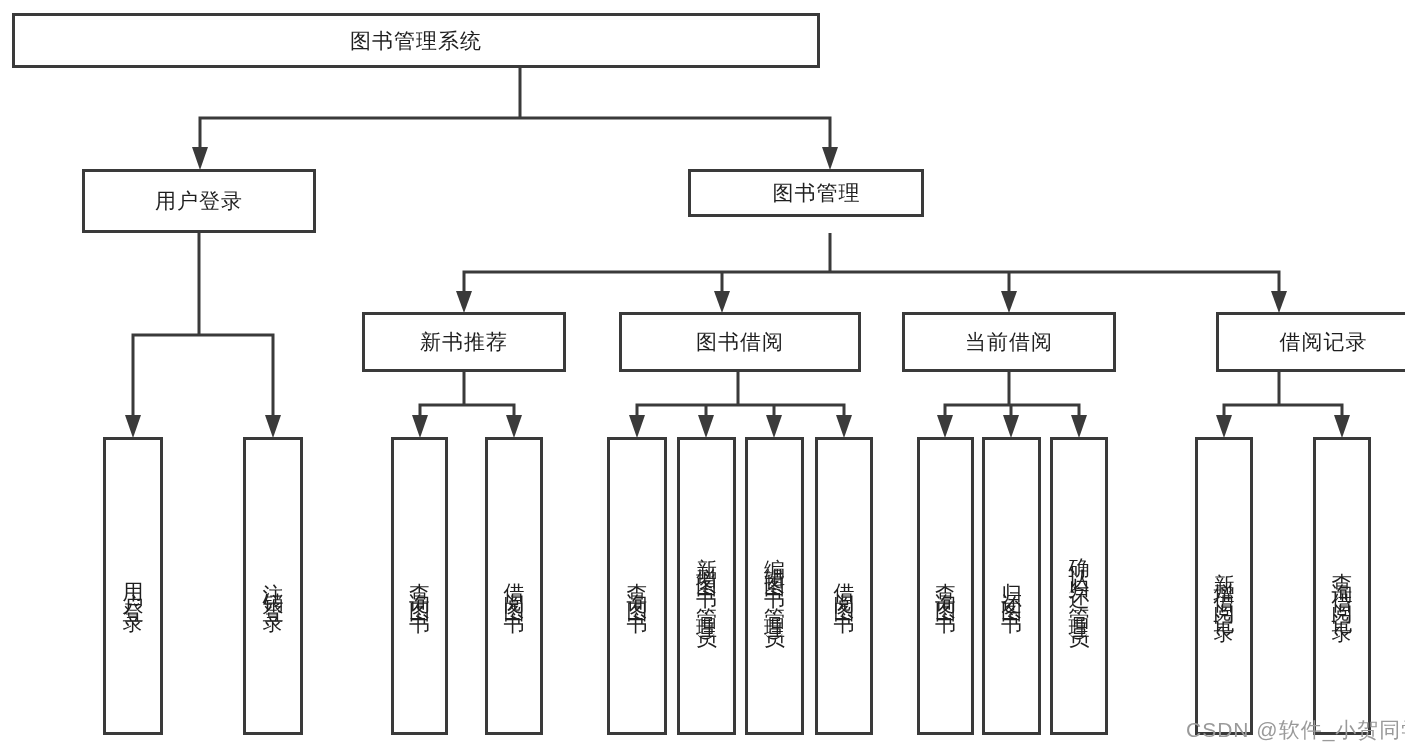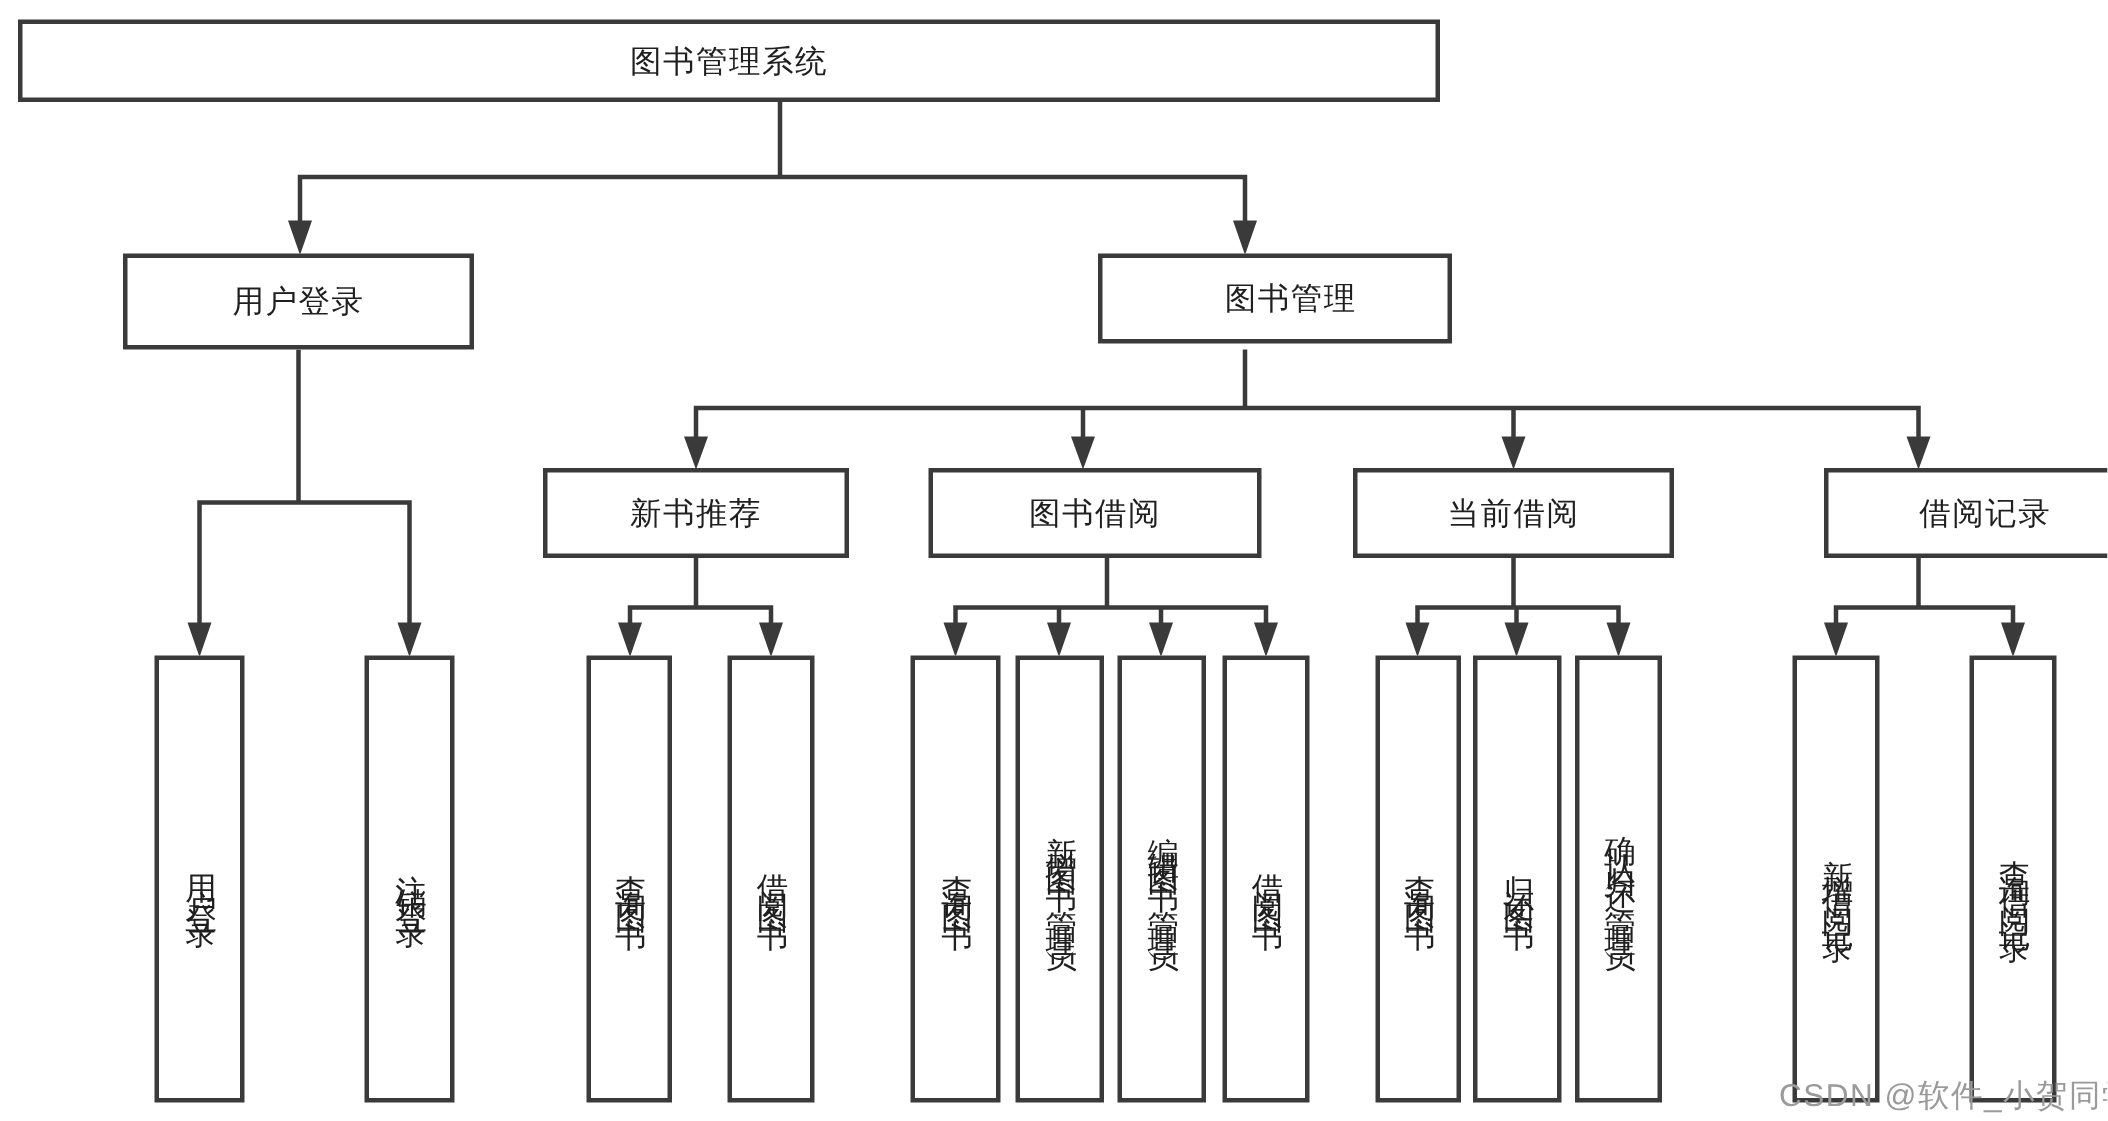--- a/index.html
+++ b/index.html
@@ -35,28 +35,28 @@
     letter-spacing: 1px;
     white-space: nowrap;
   }
   .v-node {
     writing-mode: vertical-rl;
     text-orientation: mixed;
     letter-spacing: 10px;
     white-space: normal;
   }
   
-  .n-root   { left: 12px;   top: 13px;  width: 948px; height: 55px; }
+  .n-root   { left: 12px;   top: 13px;  width: 808px; height: 55px; }
   
   .n-login  { left: 82px;   top: 169px; width: 234px;  height: 64px; }
-  .n-mgmt   { left: 732px;  top: 169px; width: 236px;  height: 60px; padding-left: 21px; }
+  .n-mgmt   { left: 688px;  top: 169px; width: 236px;  height: 48px; padding-left: 21px; }
   
   .n-l3     { top: 312px;   height: 60px; }
   .n-newrec { left: 362px;  width: 204px; text-align: right; }
-  .n-borrow { left: 619px;  width: 222px; }
+  .n-borrow { left: 619px;  width: 242px; }
   .n-curr   { left: 902px;  width: 214px; }
   .n-record { left: 1172px; width: 215px; margin-left: 44px; }
   
   .n-leaf   { top: 437px;   height: 298px; }
   .lf-login   { left: 103px;  width: 60px; }
   .lf-logout  { left: 243px;  width: 60px; }
   .lf-q1      { left: 391px;  width: 57px; }
   .lf-b1      { left: 485px;  width: 58px; }
   .lf-q2      { left: 607px;  width: 60px; }
   .lf-add     { left: 677px;  width: 59px; }

